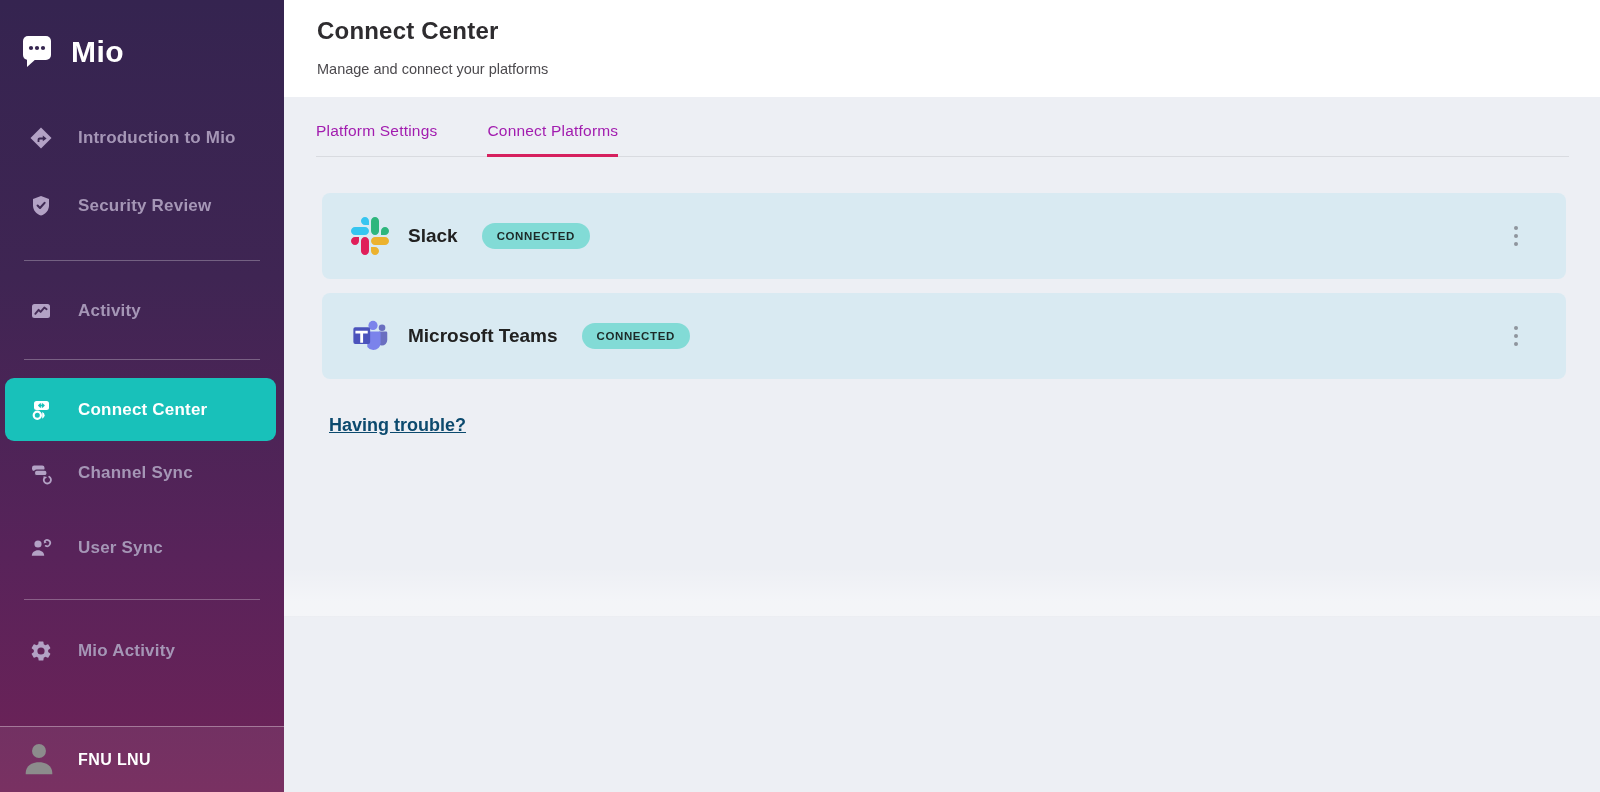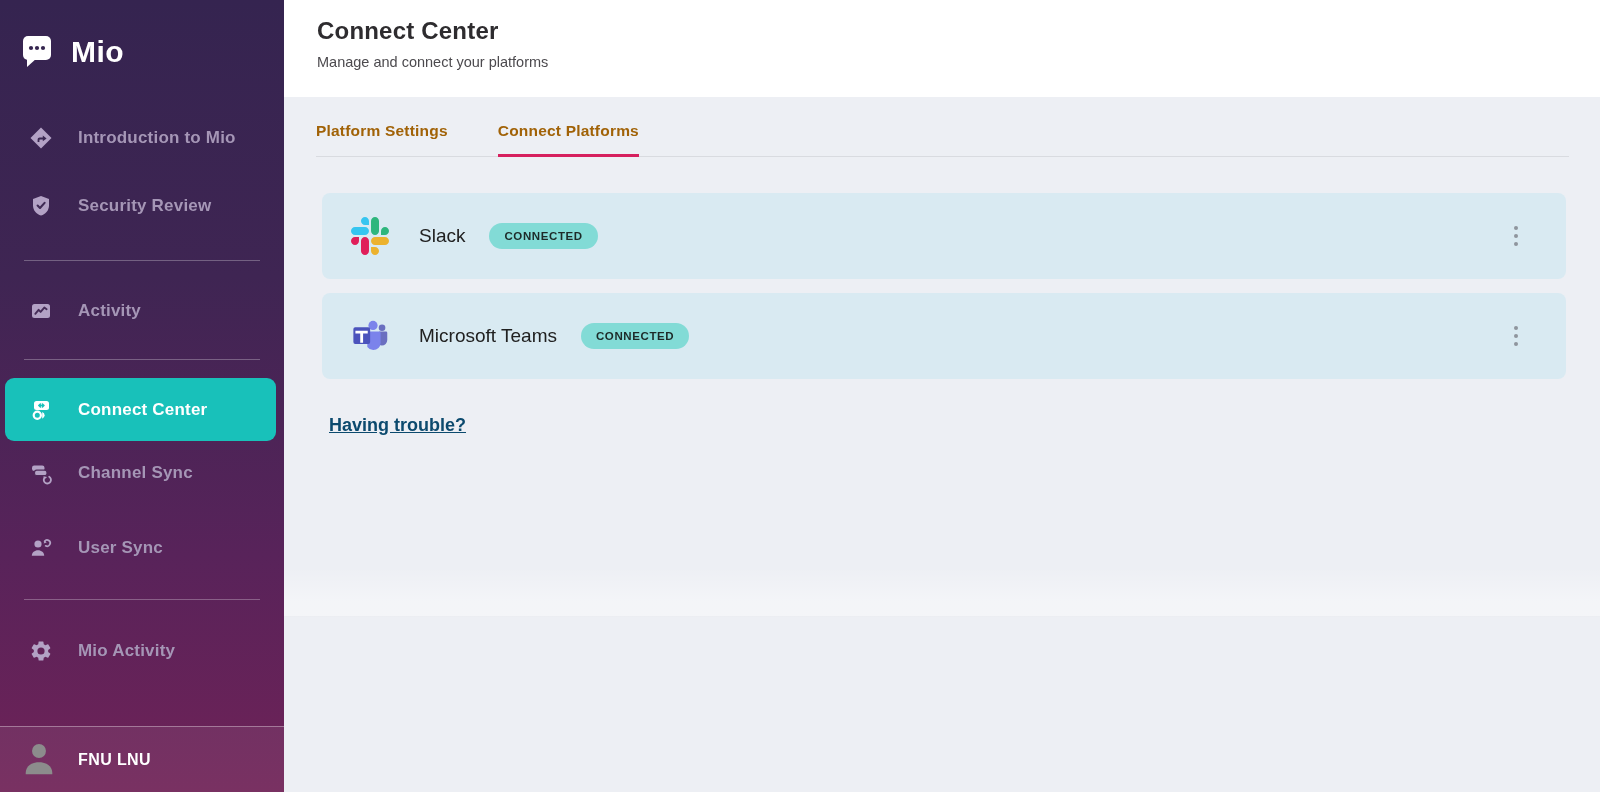--- a/index.html
+++ b/index.html
@@ -43,36 +43,36 @@
     background:rgba(255,255,255,.07);
     border-top:1px solid rgba(255,255,255,.35);
     display:flex; align-items:center; gap:20px; padding-left:20px; cursor:pointer;
   }
   .user-footer .user-name { color:#ffffff; font-size:16px; font-weight:700; letter-spacing:.4px; }
 
   
   .main { position:relative; flex:1; height:792px; background:#edeff4; }
   .page-header { background:#ffffff; height:97px; padding:17px 0 0 33px; }
   .page-title { font-size:24px; font-weight:800; color:#2e2c2f; letter-spacing:.2px; }
-  .page-subtitle { margin-top:9px; font-size:14.5px; color:#4c4a4e; }
+  .page-subtitle { margin-top:16px; font-size:14.5px; color:#4c4a4e; }
 
   .tabbar { padding-top:25px; }
   .tabs { display:flex; gap:50px; padding-left:32px; }
-  .tab { font-size:15.5px; font-weight:700; color:#a16207; padding-bottom:14px;
+  .tab { font-size:15.5px; font-weight:400; color:#a21caf; padding-bottom:14px;
          border-bottom:3px solid transparent; cursor:pointer; letter-spacing:.2px; }
   .tab.active { border-bottom-color:#d6205e; }
   .tab-divider { height:1px; background:#d9dbe0; margin:-1px 31px 0 32px; }
 
   .content { padding:36px 34px 0 38px; }
   .platform-card {
     display:flex; align-items:center; height:86px; border-radius:8px;
     background:#d9eaf2; padding-left:29px; margin-bottom:14px;
   }
   .platform-logo { width:38px; height:38px; flex:0 0 38px; }
-  .platform-name { margin-left:30px; font-size:19px; font-weight:400; color:#212121; }
+  .platform-name { margin-left:19px; font-size:19px; font-weight:700; color:#212121; }
   .status-badge {
     margin-left:24px; background:#82dbd6; color:#1d2a28;
     font-size:11.5px; font-weight:800; letter-spacing:.6px;
     padding:7px 15px; border-radius:14px;
   }
   .kebab { margin-left:auto; margin-right:42px; background:none; border:none; cursor:pointer;
            display:flex; flex-direction:column; gap:3.5px; padding:6px; }
   .kebab i { width:4.5px; height:4.5px; border-radius:50%; background:#8f959e; display:block; }
 
   .trouble-link { display:inline-block; margin:22px 0 0 7px; color:#0c4a6e;

